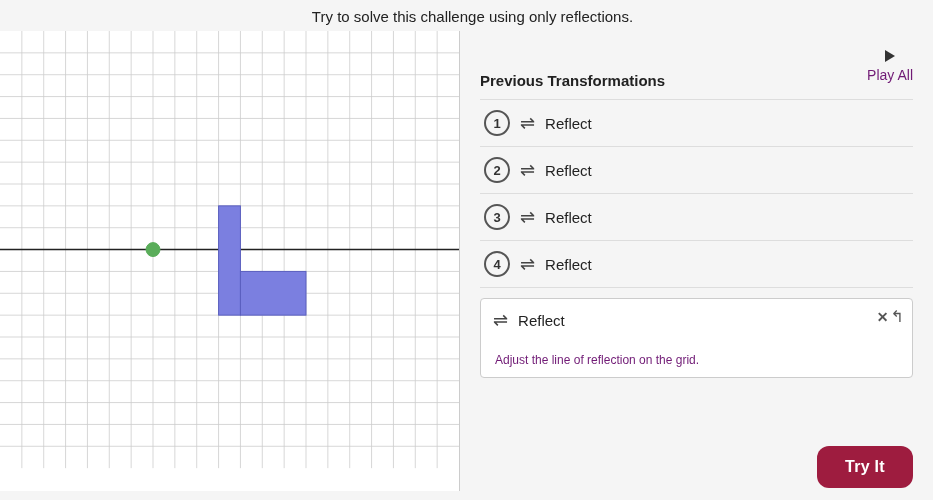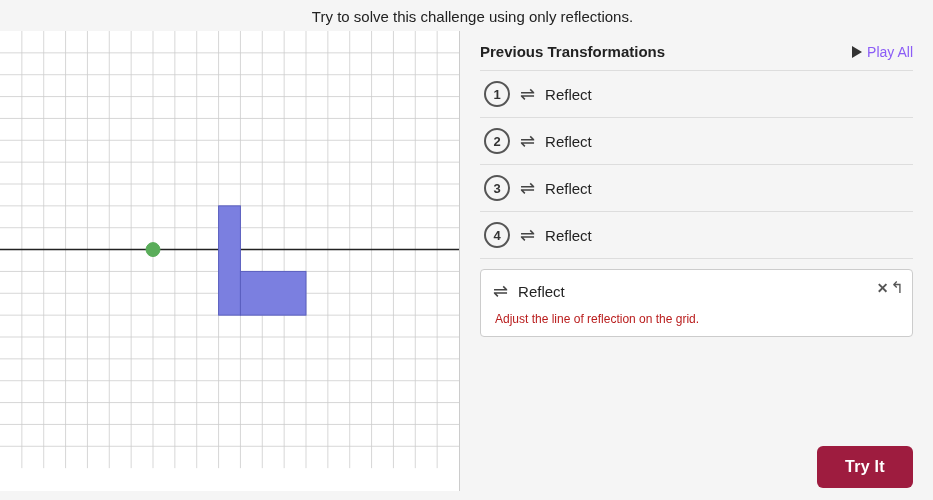--- a/index.html
+++ b/index.html
@@ -57,32 +57,34 @@
       display: flex;
       align-items: center;
       justify-content: space-between;
       margin-bottom: 10px;
     }
 
     .panel-title {
       font-size: 15px;
       font-weight: 600;
       color: #222;
+      margin-top: 29px;
     }
 
     .play-all-btn {
       display: flex;
       align-items: center;
       gap: 5px;
       background: none;
       border: none;
       cursor: pointer;
       font-size: 14px;
-      color: #8b5cf6;
+      color: #701a75;
       font-weight: 500;
+      flex-direction: column;
     }
 
     .play-icon {
       width: 0;
       height: 0;
       border-top: 6px solid transparent;
       border-bottom: 6px solid transparent;
       border-left: 10px solid #333;
       display: inline-block;
     }
@@ -151,37 +153,37 @@
       cursor: pointer;
       font-size: 16px;
       color: #555;
       display: flex;
       align-items: center;
       gap: 2px;
     }
 
     .current-transform-hint {
       font-size: 12px;
-      color: #b91c1c;
-      margin-top: 10px;
+      color: #701a75;
+      margin-top: 22px;
       padding-left: 2px;
     }
 
     .try-it-area {
       display: flex;
       justify-content: flex-end;
       margin-top: auto;
       padding-top: 16px;
     }
 
     .try-it-btn {
       background: #9e1c3f;
       color: #fff;
       border: none;
-      border-radius: 6px;
+      border-radius: 12px;
       padding: 12px 28px;
       font-size: 16px;
       font-weight: 600;
       cursor: pointer;
       letter-spacing: 0.3px;
     }
 
     
     .reflect-arrows {
       font-size: 18px;

